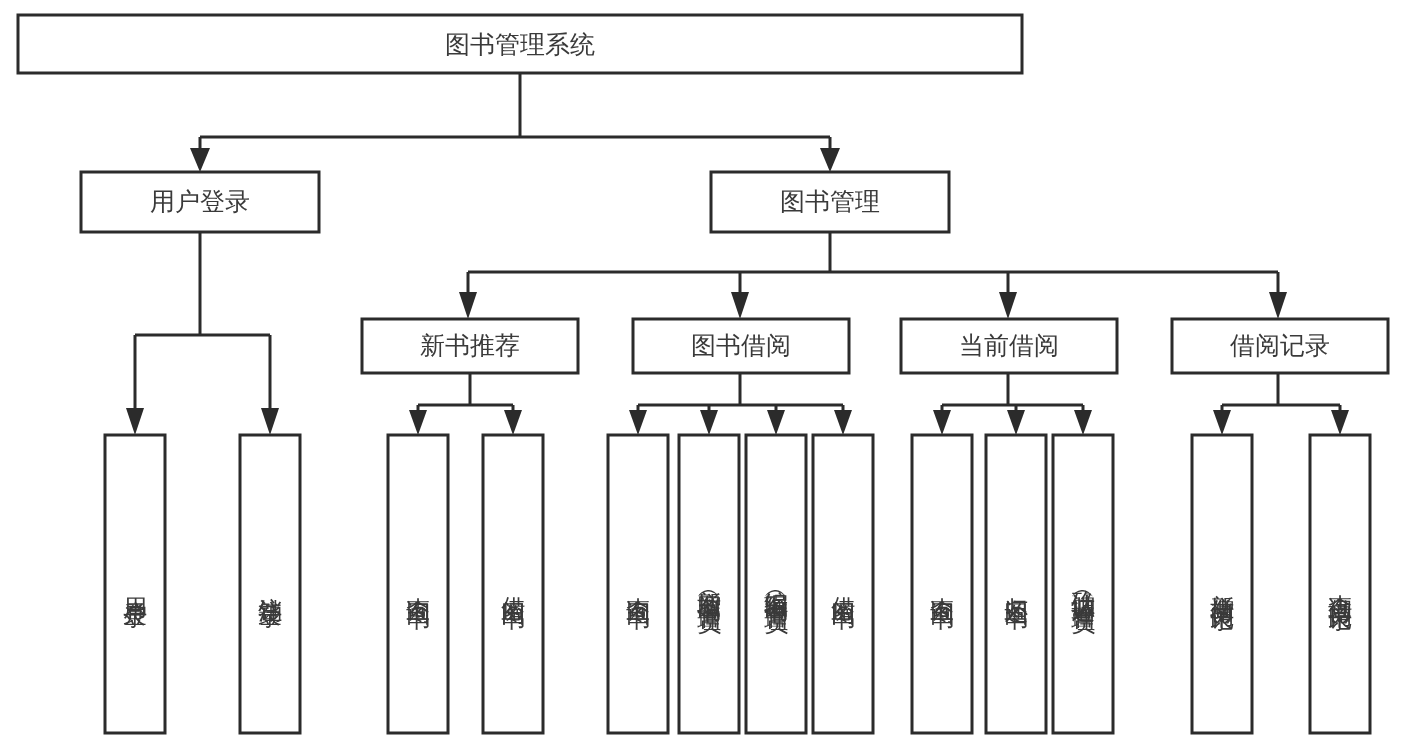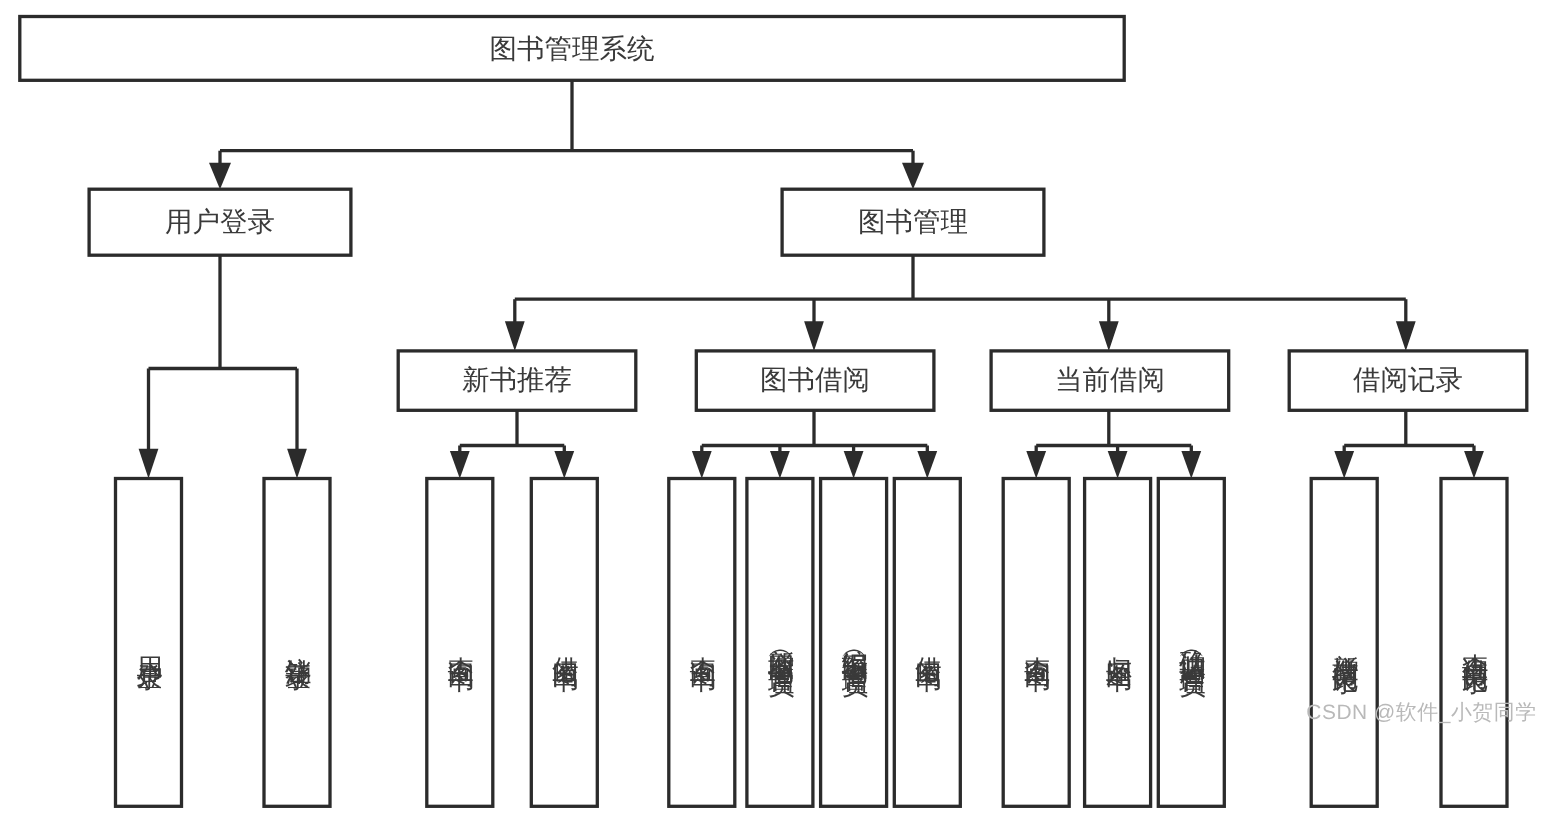--- a/index.html
+++ b/index.html
@@ -210,14 +210,13 @@
   <div class="leaf-label" style="left:608px; top:435px; width:60px; height:298px;">查询图书</div>
   <div class="leaf-label" style="left:679px; top:435px; width:60px; height:298px;">新增图书（管理员）</div>
   <div class="leaf-label" style="left:746px; top:435px; width:60px; height:298px;">编辑图书（管理员）</div>
   <div class="leaf-label" style="left:813px; top:435px; width:60px; height:298px;">借阅图书</div>
   <div class="leaf-label" style="left:912px; top:435px; width:60px; height:298px;">查询图书</div>
   <div class="leaf-label" style="left:986px; top:435px; width:60px; height:298px;">归还图书</div>
   <div class="leaf-label" style="left:1053px; top:435px; width:60px; height:298px;">确认归还（管理员）</div>
   <div class="leaf-label" style="left:1192px; top:435px; width:60px; height:298px;">新增借阅记录</div>
   <div class="leaf-label" style="left:1310px; top:435px; width:60px; height:298px;">查询借阅记录</div>
 
-  <div class="watermark">CSDN @软件_小贺同学</div>
 </div>
 
 </body></html>

